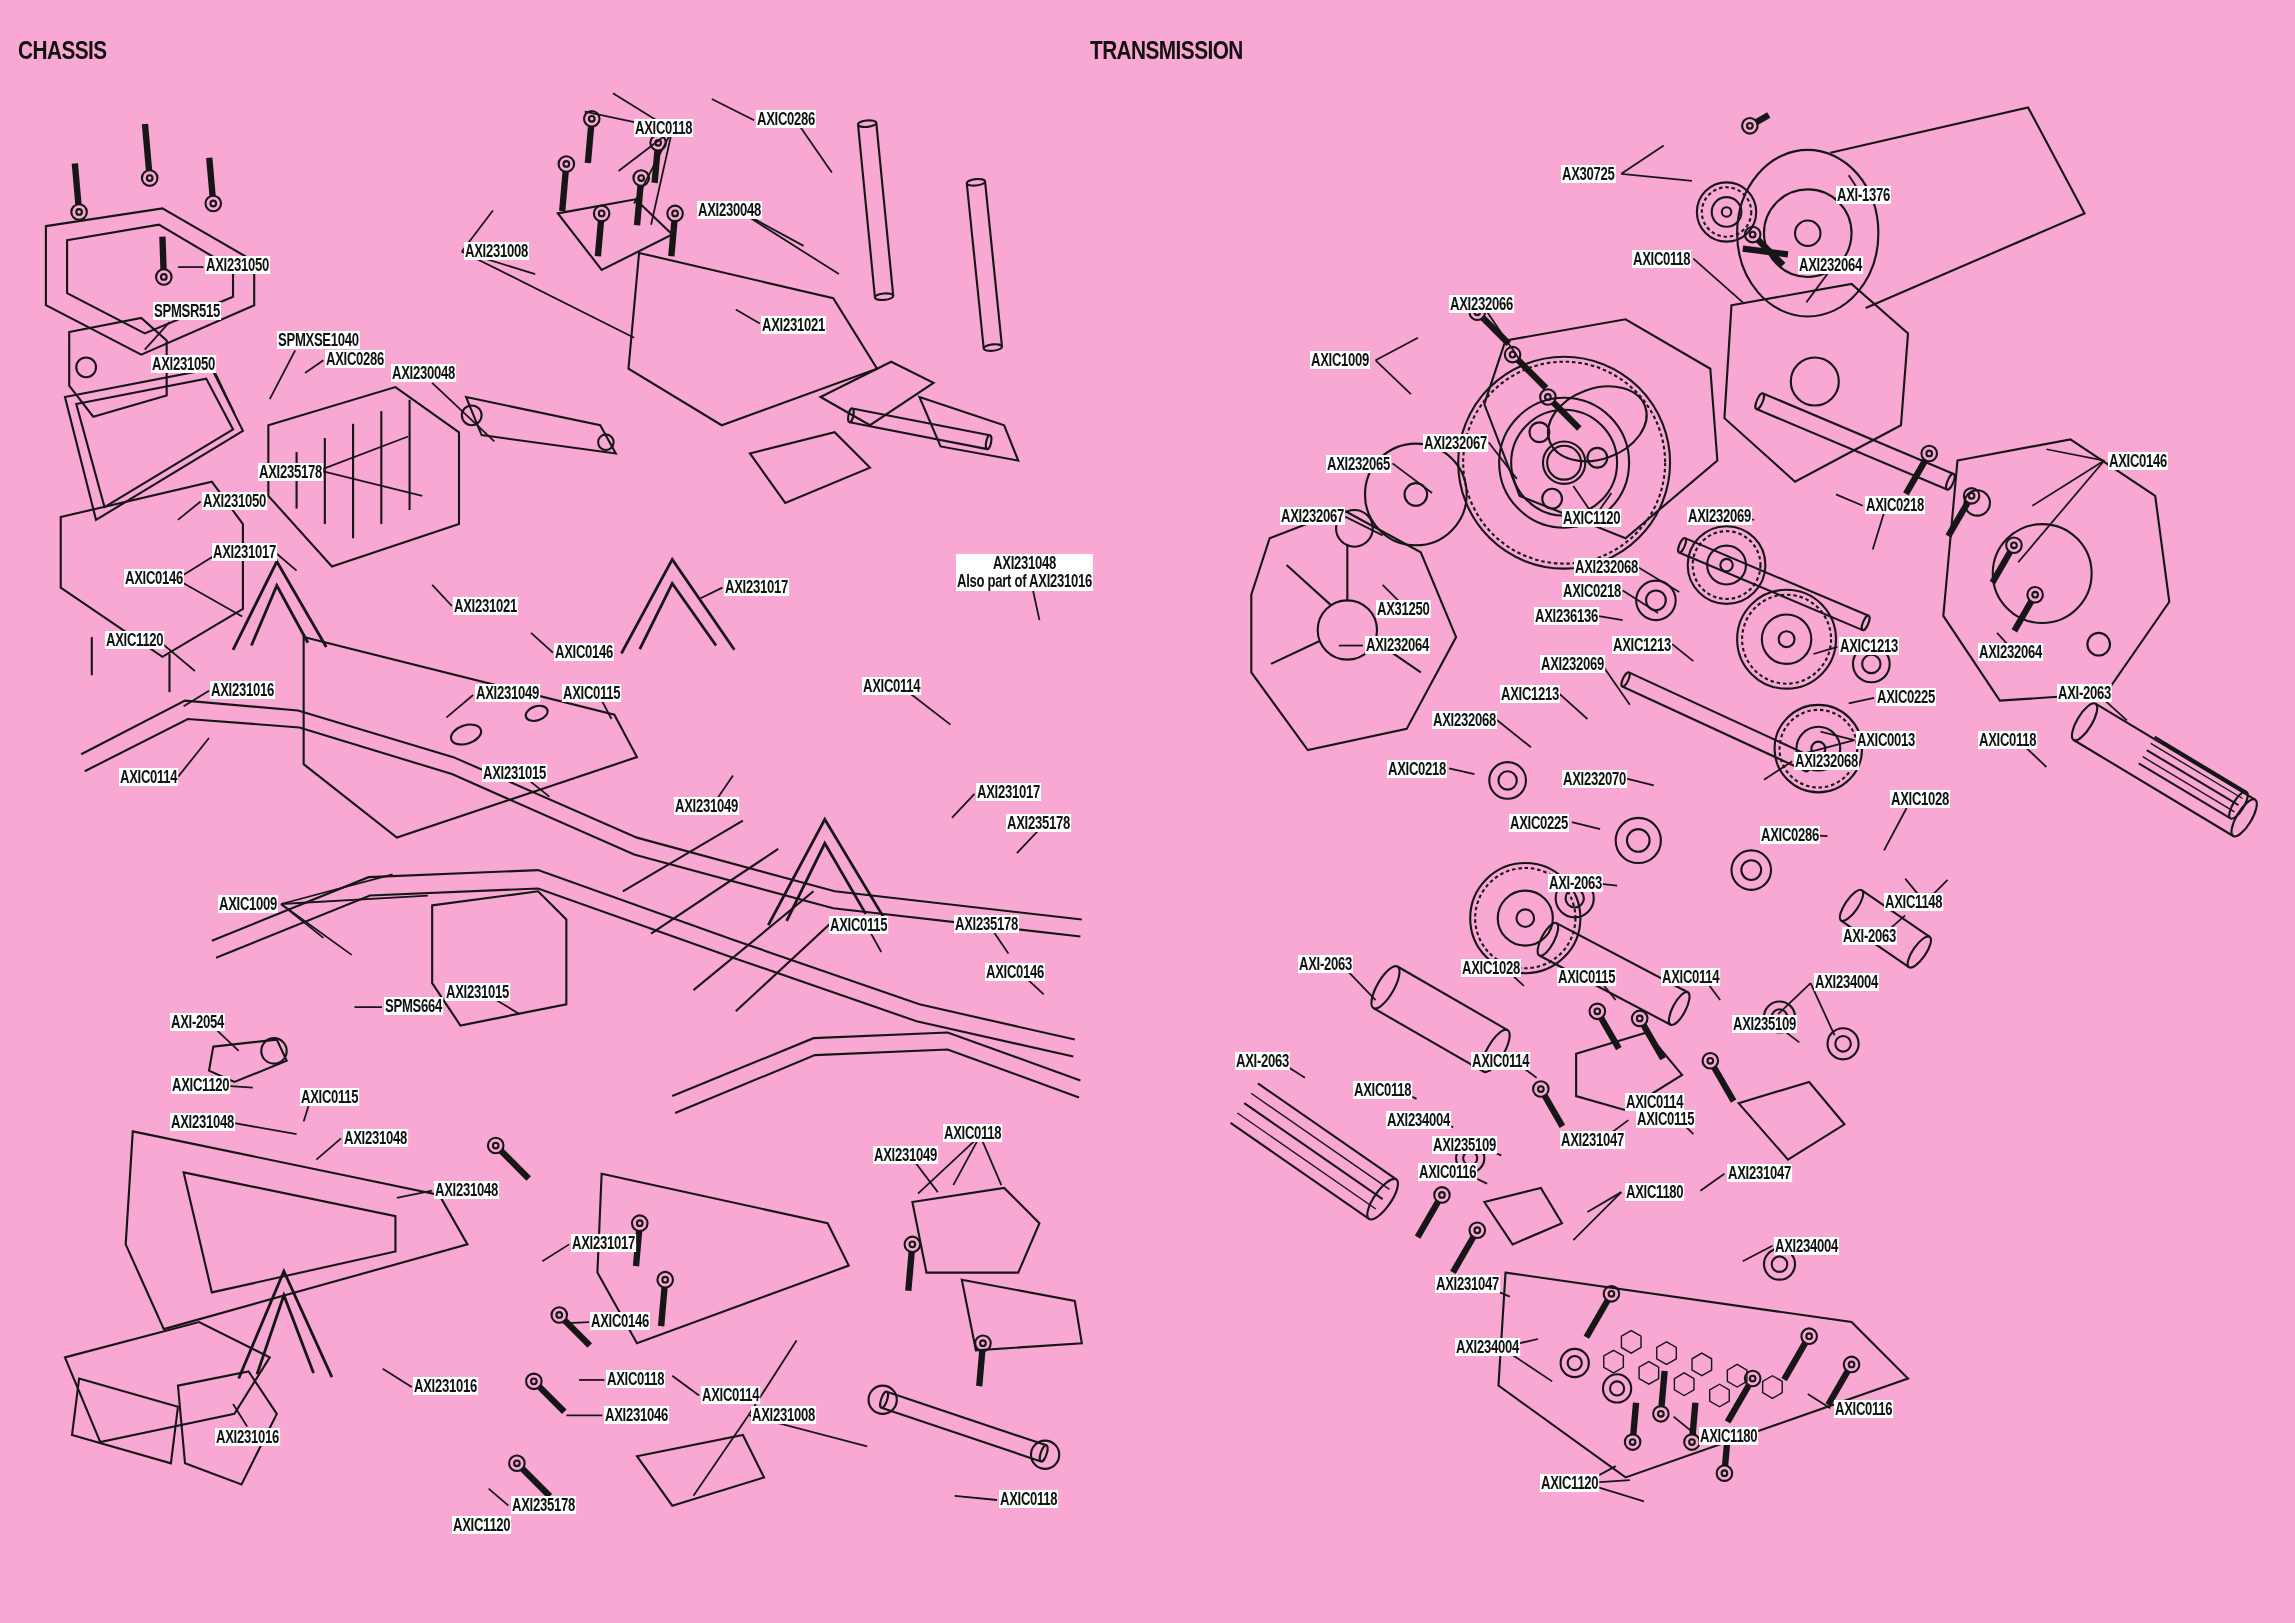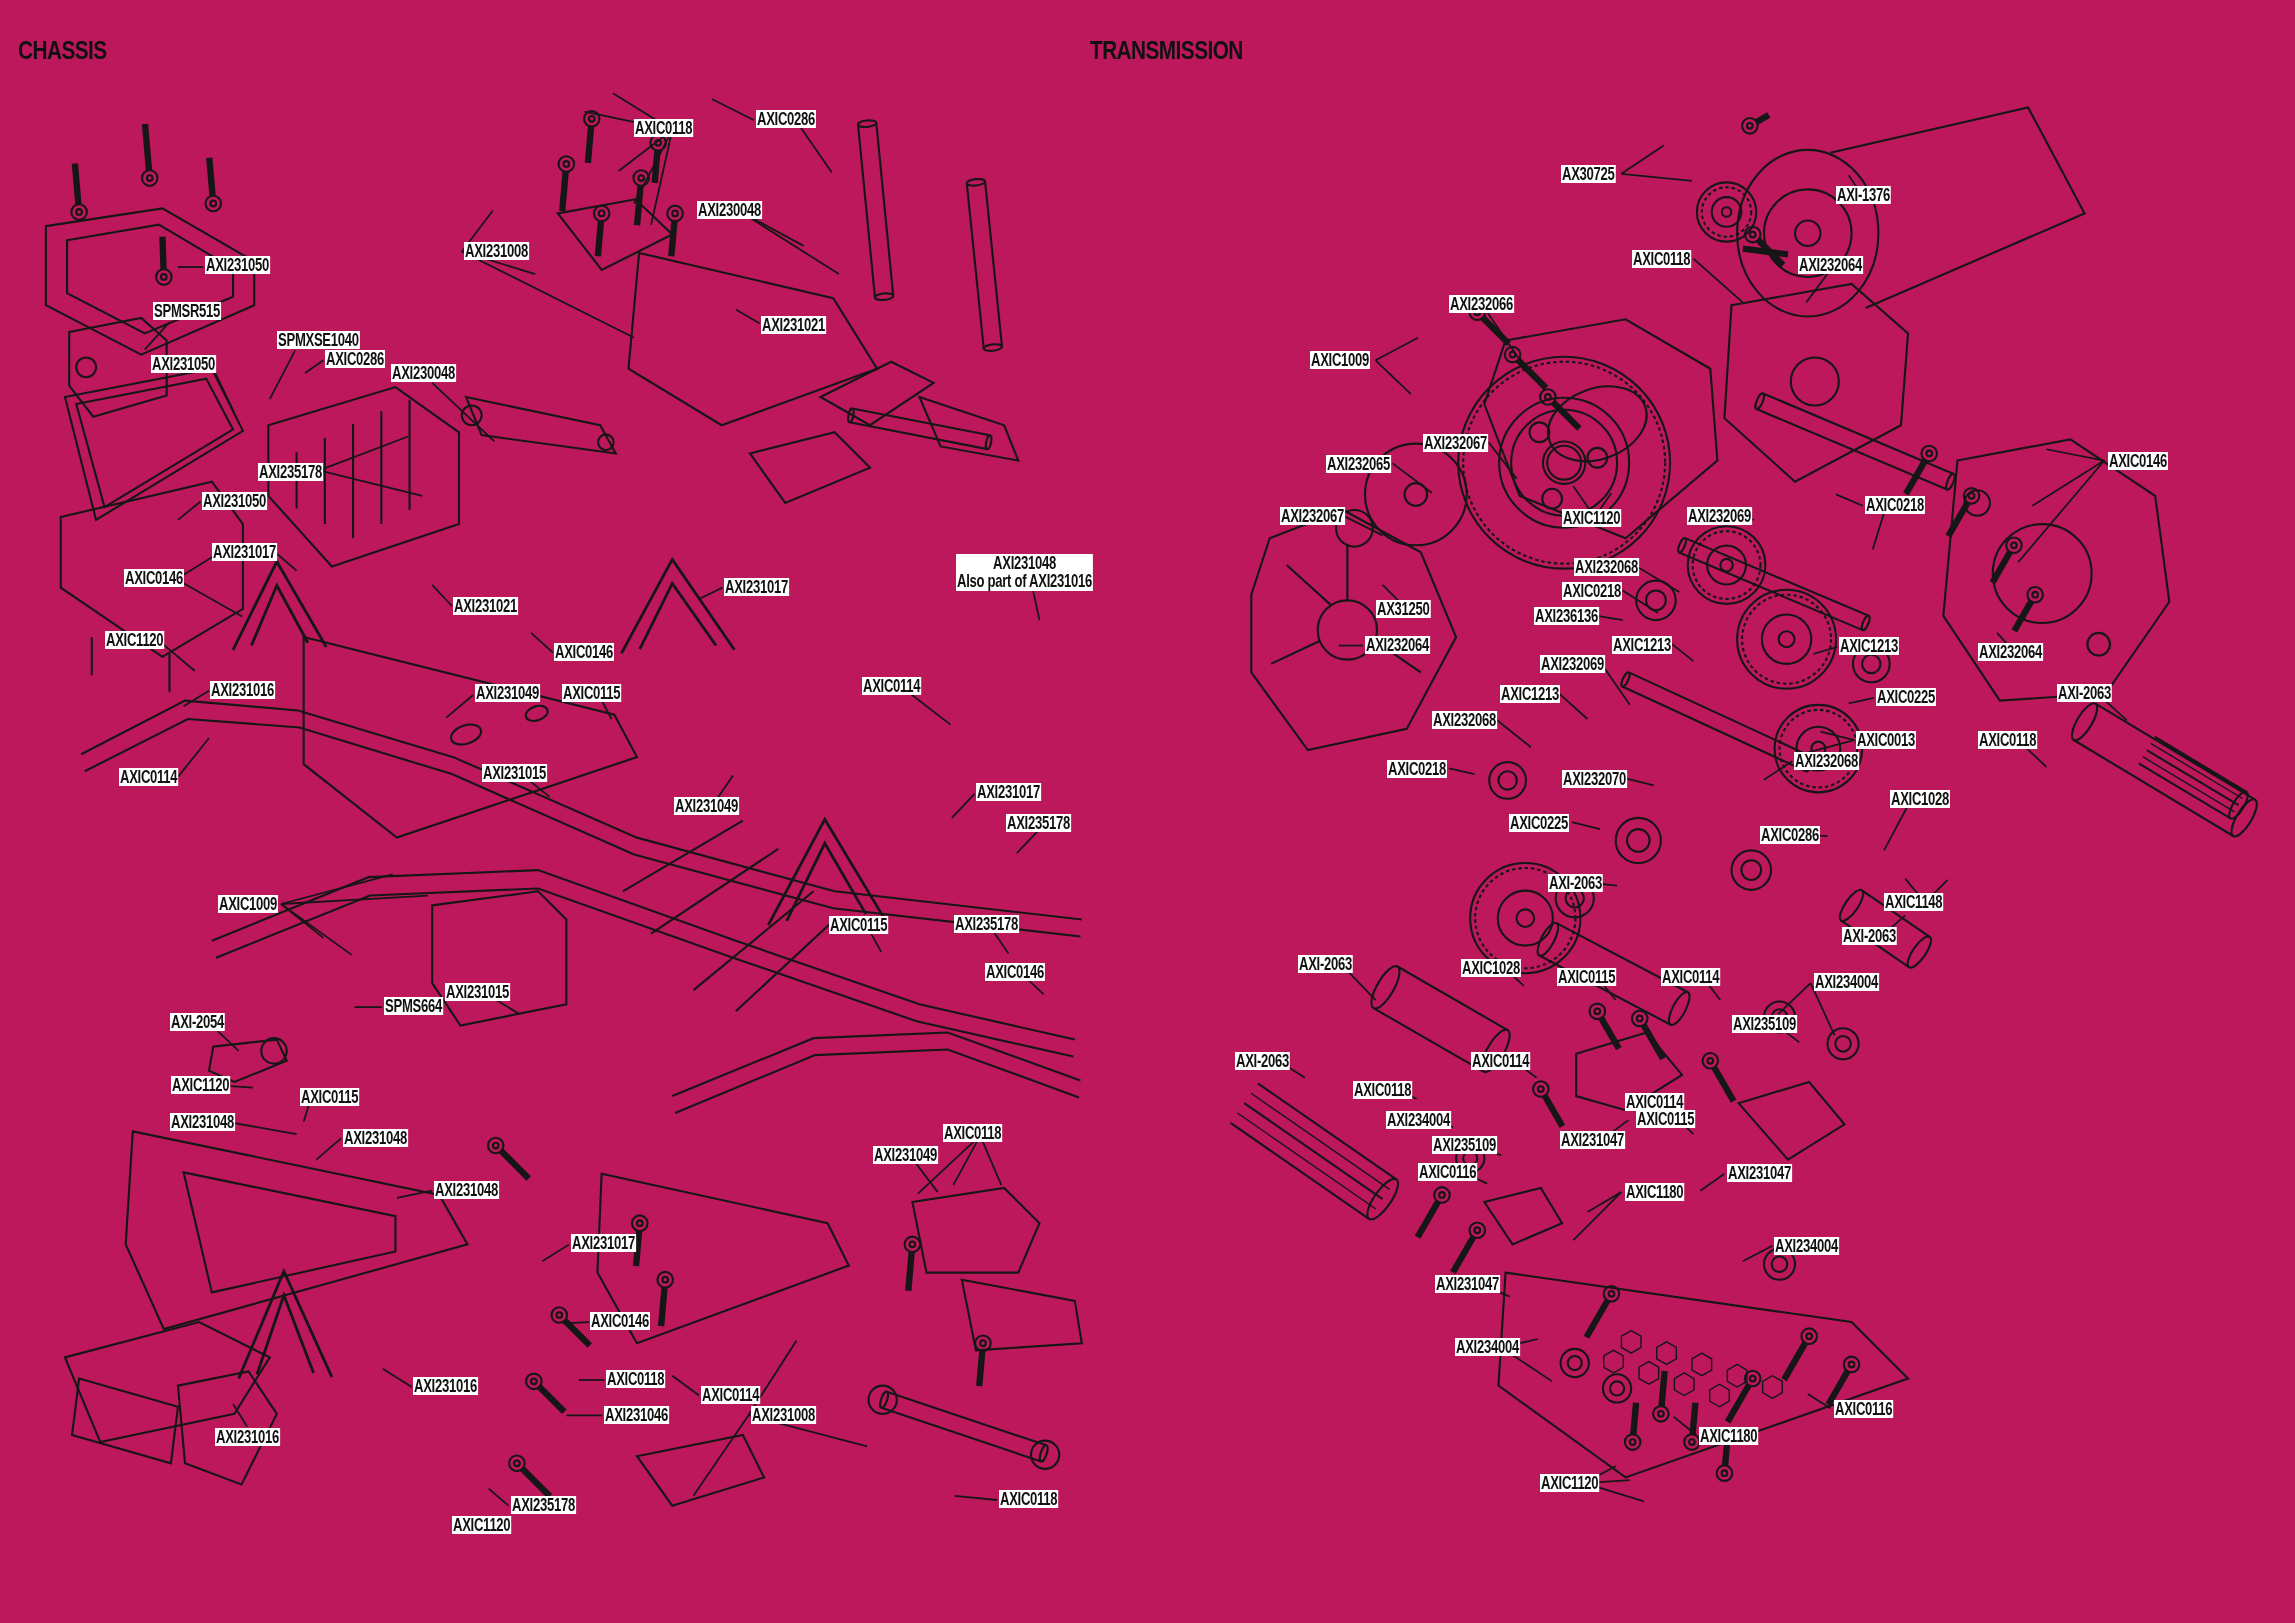--- a/index.html
+++ b/index.html
@@ -1,16 +1,16 @@
 <!DOCTYPE html>
 <html style="font-size:11.3px"><head>
 <meta charset="utf-8">
 <style>
   html,body{margin:0;padding:0;background:#ffffff;}
-  #page{position:relative;width:2295px;height:1623px;background:#be185d;overflow:hidden;
+  #page{position:relative;width:2295px;height:1623px;background:#f9a8d4;overflow:hidden;
         font-family:"Liberation Sans", sans-serif;}
   #art{position:absolute;left:0;top:0;width:2295px;height:1623px;}
   .lbl{position:absolute;font-size:17.7px;font-weight:700;color:#111;line-height:1.04;
        white-space:pre-line;transform:scaleX(0.74);transform-origin:left top;
        letter-spacing:-0.4px;background:#fff;padding:0 1.4px;}
   .lbl.note{text-align:center;}
   .title{position:absolute;font-size:26px;font-weight:800;color:#111;
          transform:scaleX(0.8);transform-origin:left top;letter-spacing:-0.7px;
          font-family:"Liberation Sans", sans-serif;}
   .title-chassis{left:18.4px;top:35px;}

